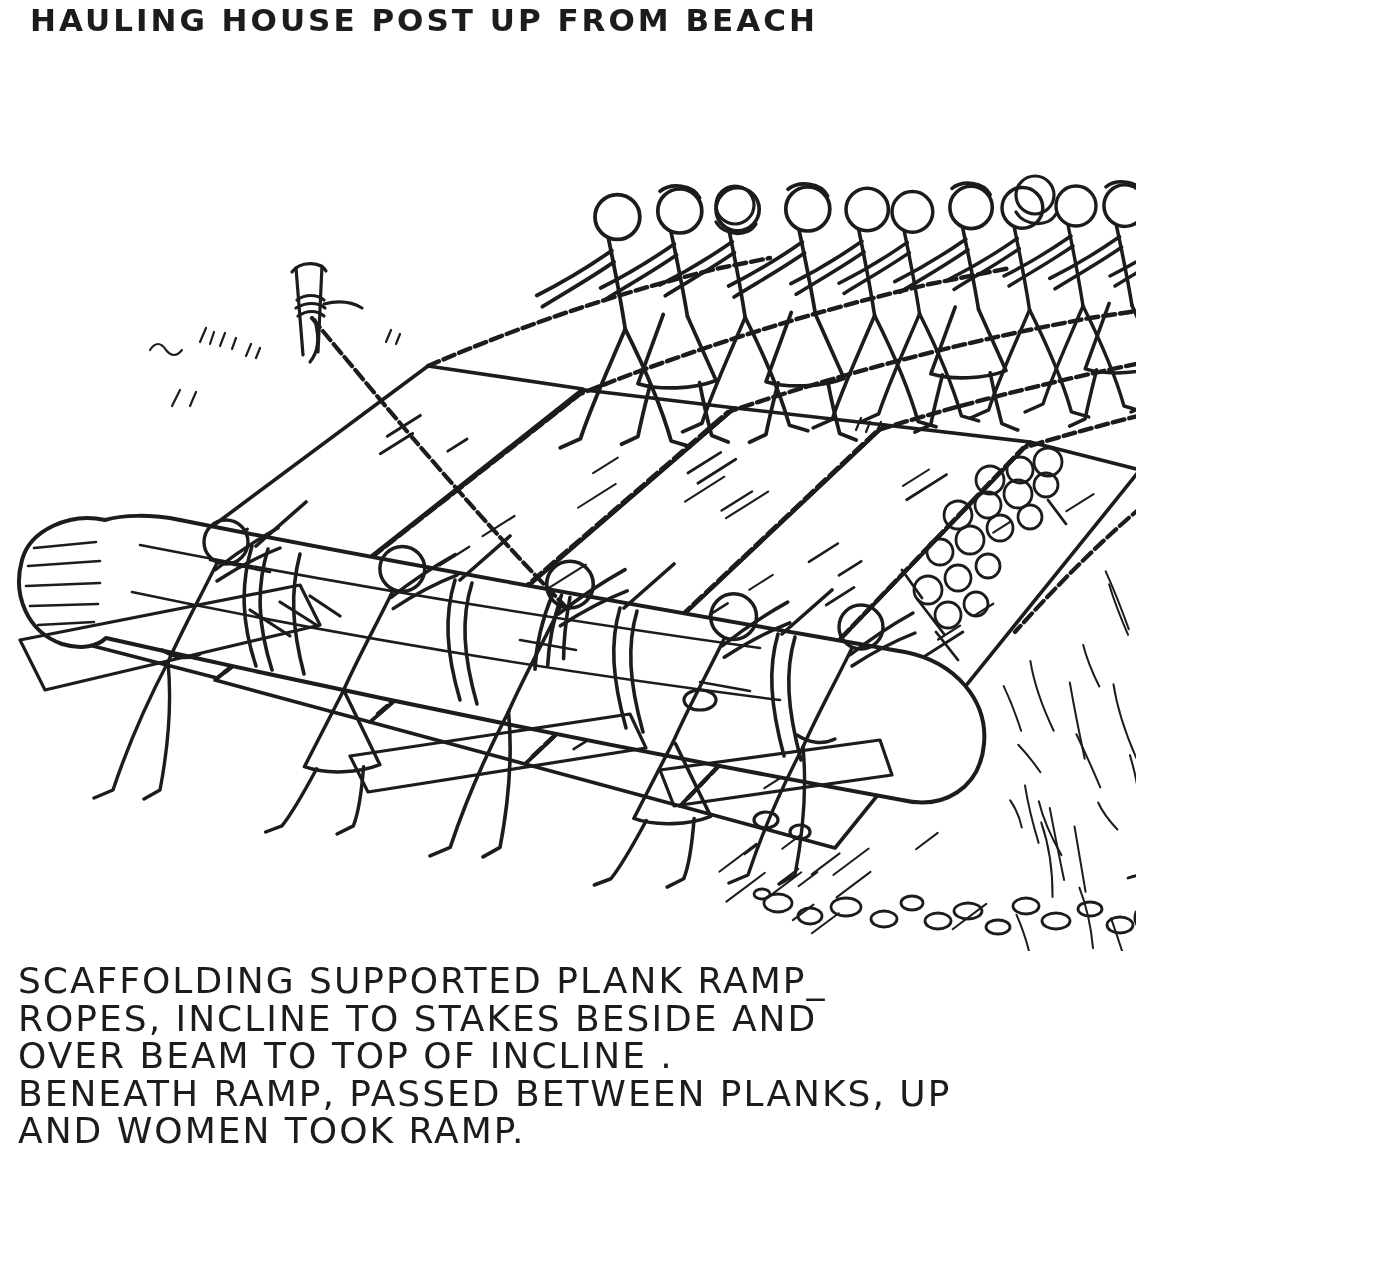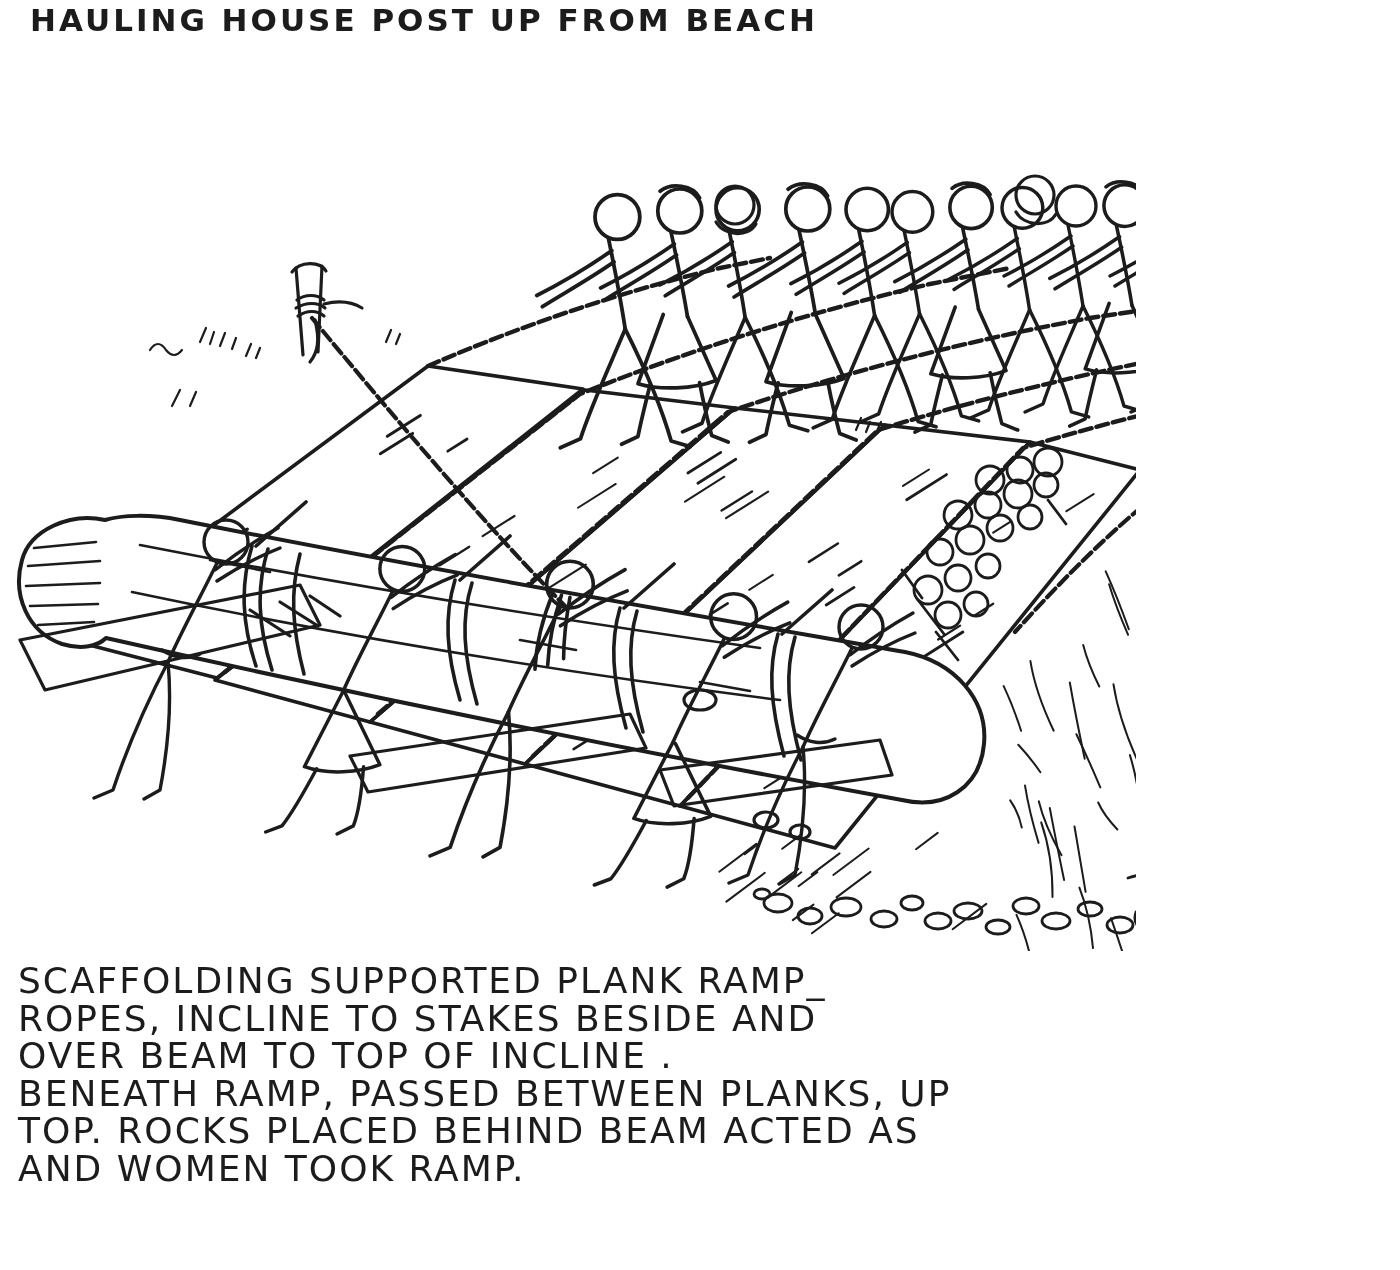--- a/index.html
+++ b/index.html
@@ -367,17 +367,16 @@
       </g>
 
     </g>
   </svg>
 
   <div class="caption">
     <div class="cap-line">SCAFFOLDING SUPPORTED PLANK RAMP_</div>
     <div class="cap-line">ROPES, INCLINE TO STAKES BESIDE AND</div>
     <div class="cap-line">OVER BEAM TO TOP OF INCLINE .</div>
     <div class="cap-line">BENEATH RAMP, PASSED BETWEEN PLANKS, UP</div>
-    <div class="cap-line">TOP. ROCKS PLACED BEHIND BEAM ACTED AS</div>
     <div class="cap-line">AND WOMEN TOOK RAMP.</div>
   </div>
 
 </div>
 
 </body></html>

